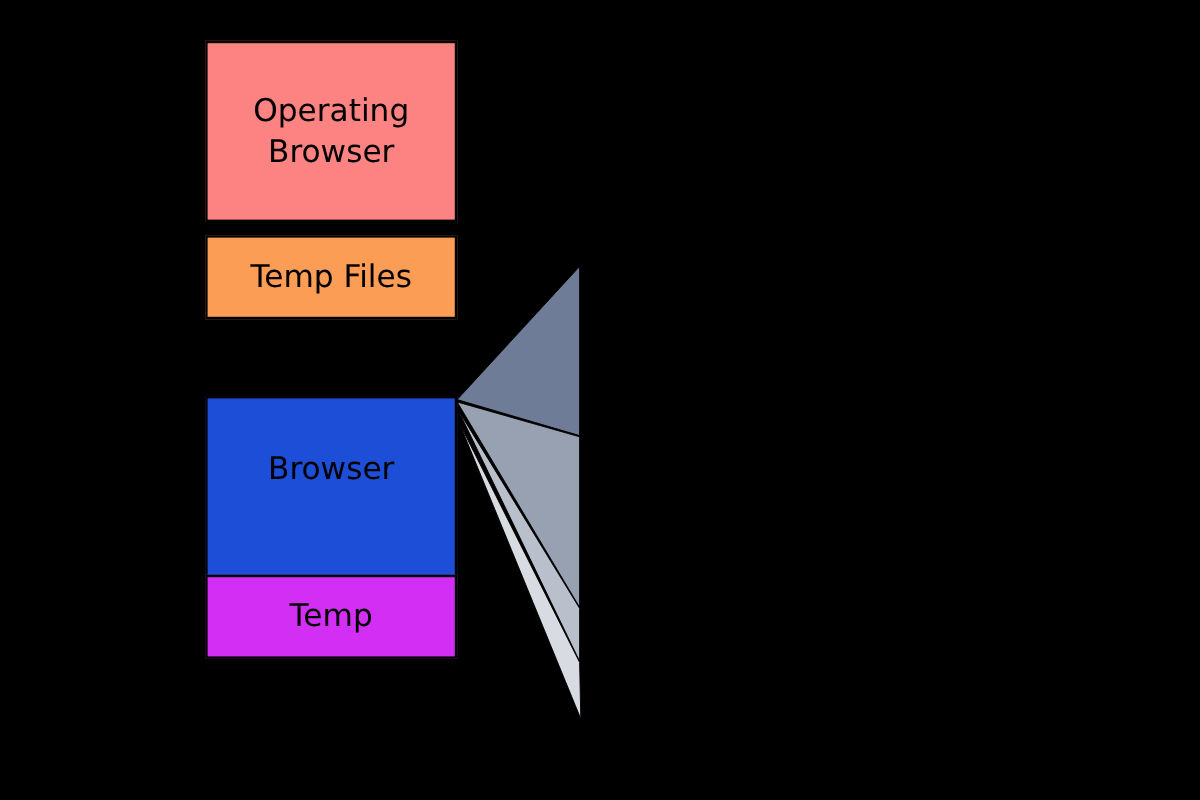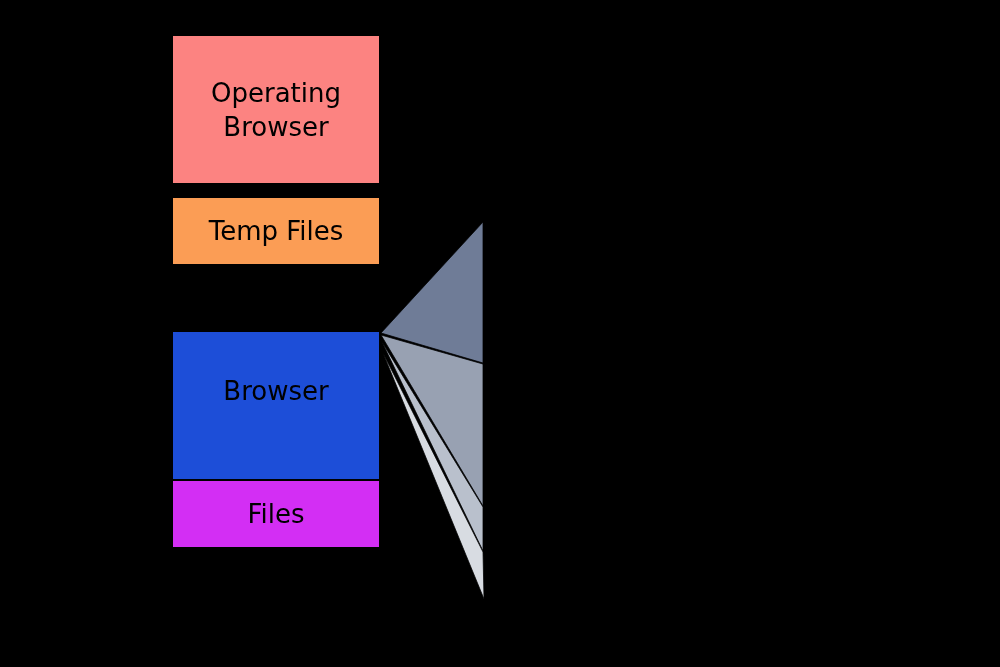--- a/index.html
+++ b/index.html
@@ -60,21 +60,21 @@
 
     <div class="block block-temp" style="background-color: rgb(251, 157, 85);">
       <div class="block-label">Temp Files</div>
     </div>
 
     <div class="block block-browser" style="background-color: #1d4ed8;">
       <div class="block-label">Browser</div>
     </div>
 
     <div class="block block-game" style="background-color: rgb(211, 46, 244);">
-      <div class="block-label">Files</div>
+      <div class="block-label">Temp</div>
     </div>
 
   </div>
 
   <svg class="fan" width="1000" height="667" viewBox="0 0 1000 667">
     <polygon points="381,333 483,222 483,363" stroke="#000000" stroke-width="0.75" fill="#6F7C97"></polygon>
     <polygon points="381,335 483,364 483,506" stroke="#000000" stroke-width="0.75" fill="#98A1B2"></polygon>
     <polygon points="382,342 483,507 483,551" stroke="#000000" stroke-width="0.75" fill="#B9C0CC"></polygon>
     <polygon points="383,353 483,552 484,599" stroke="#000000" stroke-width="0.75" fill="#D8DCE2"></polygon>
   </svg>

